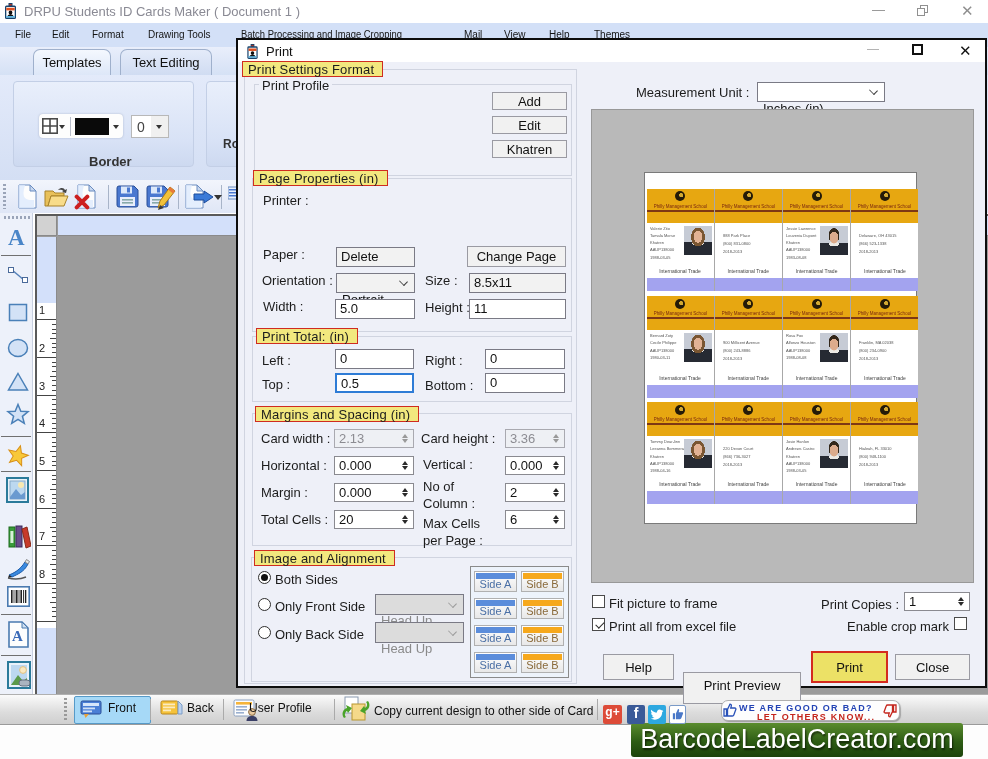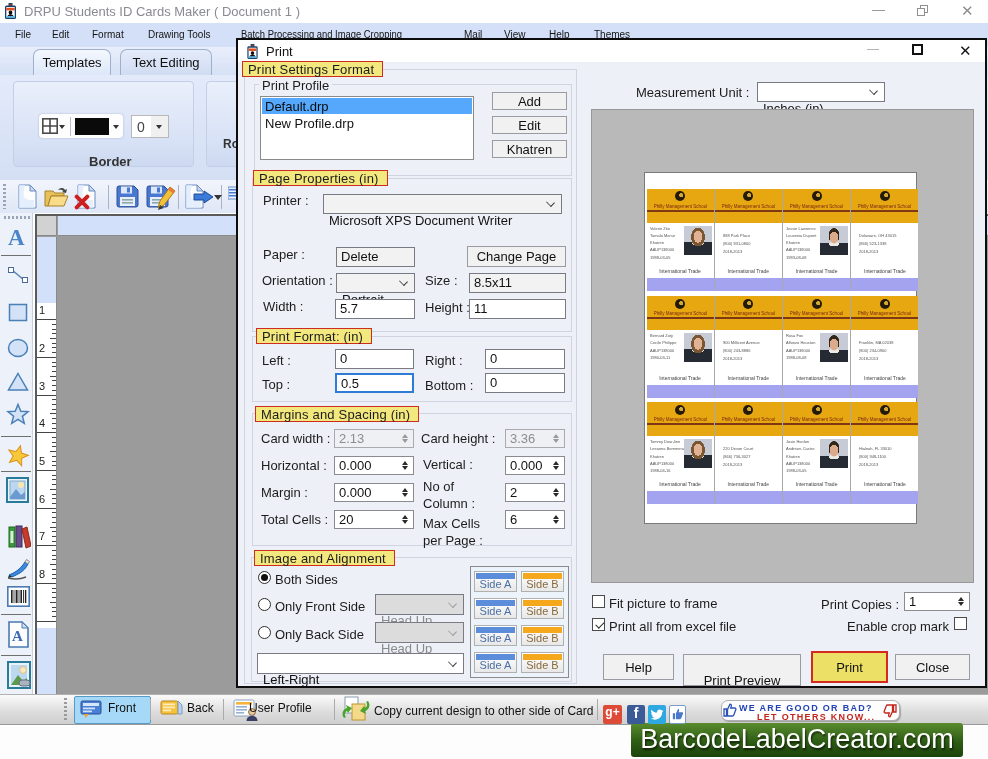--- a/index.html
+++ b/index.html
@@ -367,46 +367,41 @@
   <div class="abs" style="left:28px;top:4px;font-size:13px">Print</div>
   <div class="abs" style="left:629px;top:2px;color:#aaa">—</div>
   <div class="abs" style="left:674px;top:4px;width:11px;height:11px;border:2px solid #111"></div>
   <div class="abs" style="left:721px;top:2px;font-size:15px;color:#111">✕</div>
 
   <div class="grp" style="left:6px;top:29px;width:333px;height:615px"></div>
   <div class="ylbl" style="left:4px;top:21px">Print Settings Format</div>
 
   <div class="grp" style="left:16px;top:44px;width:318px;height:92px"></div>
   <div class="lbl" style="left:21px;top:38px;background:#eef0f8;padding:0 3px">Print Profile</div>
-  <div class="abs" style="left:22px;top:56px;width:214px;height:64px;background:#fff;border:1px solid #8a8a8a">
-    <div style="position:absolute;left:1px;top:1px;right:1px;height:16px;background:#55a8fc;font-size:13px;padding:1px 0 0 3px;color:#0c0c0c">Default.drp</div>
-    <div style="position:absolute;left:4px;top:19px;font-size:13px">New Profile.drp</div>
-  </div>
   <div class="btn" style="left:254px;top:52px;width:75px;height:18px;padding-top:1px">Add</div>
   <div class="btn" style="left:254px;top:76px;width:75px;height:18px;padding-top:1px">Edit</div>
   <div class="btn" style="left:254px;top:100px;width:75px;height:18px;padding-top:1px">Khatren</div>
 
   <div class="grp" style="left:14px;top:138px;width:320px;height:154px"></div>
   <div class="ylbl" style="left:15px;top:130px">Page Properties  (in)</div>
   <div class="lbl" style="left:25px;top:153px">Printer :</div>
-  <div class="drop" style="left:85px;top:154px;width:239px;height:20px">Microsoft XPS Document Writer<i class="ch"></i></div>
   <div class="lbl" style="left:25px;top:207px">Paper :</div>
   <div class="inp" style="left:98px;top:207px;width:79px;height:20px;background:#f2f2f2">Delete</div>
   <div class="btn" style="left:229px;top:206px;width:99px;height:21px;padding-top:2px">Change Page</div>
   <div class="lbl" style="left:24px;top:233px">Orientation :</div>
   <div class="drop" style="left:98px;top:233px;width:79px;height:20px">Portrait<i class="ch"></i></div>
   <div class="lbl" style="left:187px;top:233px">Size :</div>
   <div class="inp" style="left:231px;top:233px;width:97px;height:20px;background:#f2f2f2">8.5x11</div>
   <div class="lbl" style="left:25px;top:259px">Width :</div>
-  <div class="inp" style="left:97px;top:259px;width:80px;height:20px">5.7</div>
+  <div class="inp" style="left:97px;top:259px;width:80px;height:20px">5.0</div>
   <div class="lbl" style="left:187px;top:260px">Height :</div>
   <div class="inp" style="left:231px;top:259px;width:97px;height:20px">11</div>
 
   <div class="grp" style="left:14px;top:296px;width:320px;height:66px"></div>
-  <div class="ylbl" style="left:18px;top:288px">Print Format: (in)</div>
+  <div class="ylbl" style="left:18px;top:288px">Print Total: (in)</div>
   <div class="lbl" style="left:24px;top:313px">Left :</div>
   <div class="inp" style="left:97px;top:309px;width:79px;height:20px">0</div>
   <div class="lbl" style="left:187px;top:313px">Right :</div>
   <div class="inp" style="left:247px;top:309px;width:80px;height:20px">0</div>
   <div class="lbl" style="left:24px;top:337px">Top :</div>
   <div class="inp" style="left:97px;top:333px;width:79px;height:20px;border:2px solid #2e7cd6">0.5</div>
   <div class="lbl" style="left:187px;top:338px">Bottom :</div>
   <div class="inp" style="left:247px;top:333px;width:80px;height:20px">0</div>
 
   <div class="grp" style="left:14px;top:373px;width:320px;height:133px"></div>
@@ -457,21 +452,20 @@
   <div class="grp" style="left:13px;top:517px;width:321px;height:125px"></div>
   <div class="ylbl" style="left:16px;top:510px">Image and Alignment</div>
   <div class="rad sel" style="left:20px;top:531px"></div>
   <div class="lbl" style="left:37px;top:532px">Both Sides</div>
   <div class="rad" style="left:20px;top:558px"></div>
   <div class="lbl" style="left:37px;top:559px">Only Front Side</div>
   <div class="drop" style="left:137px;top:554px;width:89px;height:21px;background:#dcdcdc;color:#8a8a8a">Head Up<i class="ch g"></i></div>
   <div class="rad" style="left:20px;top:586px"></div>
   <div class="lbl" style="left:37px;top:587px">Only Back Side</div>
   <div class="drop" style="left:137px;top:582px;width:89px;height:21px;background:#dcdcdc;color:#8a8a8a">Head Up<i class="ch g"></i></div>
-  <div class="drop" style="left:19px;top:613px;width:207px;height:21px;background:#fff">Left-Right<i class="ch"></i></div>
   <div class="abs" style="left:232px;top:526px;width:99px;height:112px;border:1px solid #8a8a8a;background:#edf3fb"></div>
   <div class="thumb a" style="left:236px;top:531px">Side A</div>
   <div class="thumb b" style="left:283px;top:531px">Side B</div>
   <div class="thumb a" style="left:236px;top:558px">Side A</div>
   <div class="thumb b" style="left:283px;top:558px">Side B</div>
   <div class="thumb a" style="left:236px;top:585px">Side A</div>
   <div class="thumb b" style="left:283px;top:585px">Side B</div>
   <div class="thumb a" style="left:236px;top:612px">Side A</div>
   <div class="thumb b" style="left:283px;top:612px">Side B</div>
 
@@ -695,21 +689,21 @@
   <div class="lbl" style="left:583px;top:557px">Print Copies :</div>
   <div class="spin" style="left:666px;top:552px;width:66px;height:19px">1<span class="ud">
         <i class="u"></i>
         <i class="d"></i>
       </span></div>
   <div class="cb ck" style="left:354px;top:578px"></div>
   <div class="lbl" style="left:371px;top:579px">Print all from excel file</div>
   <div class="lbl" style="left:609px;top:579px">Enable crop mark</div>
   <div class="cb" style="left:716px;top:577px"></div>
   <div class="btn" style="left:365px;top:614px;width:71px;height:26px;padding-top:5px">Help</div>
-  <div class="btn" style="left:445px;top:614px;width:118px;height:32px;padding-top:18px">Print Preview</div>
+  <div class="btn" style="left:445px;top:632px;width:118px;height:32px;padding-top:5px">Print Preview</div>
   <div class="btn" style="left:573px;top:611px;width:77px;height:32px;padding-top:7px;background:#ece166;border:2px solid #d42a1e">Print</div>
   <div class="btn" style="left:657px;top:614px;width:75px;height:26px;padding-top:5px">Close</div>
 </div>
 
 <div class="abs" style="left:64px;top:698px;width:3px;height:23px;background:repeating-linear-gradient(#9a9a9a 0 2px,transparent 2px 4px)"></div>
 <div class="bbtn" style="left:74px;width:77px;background:#a6d9f7;border:1px solid #569ac8;border-radius:2px"></div>
 <svg class="abs" style="left:80px;top:699px" width="24" height="20" viewBox="0 0 24 20">
     <rect x="1" y="2" width="20" height="13" rx="1.5" fill="#4a7fd6" stroke="#2a4f96"></rect>
     <rect x="3" y="4" width="16" height="3" fill="#d6e6fa"></rect>
     <rect x="3" y="8.5" width="12" height="1.8" fill="#cfe0f6"></rect>

